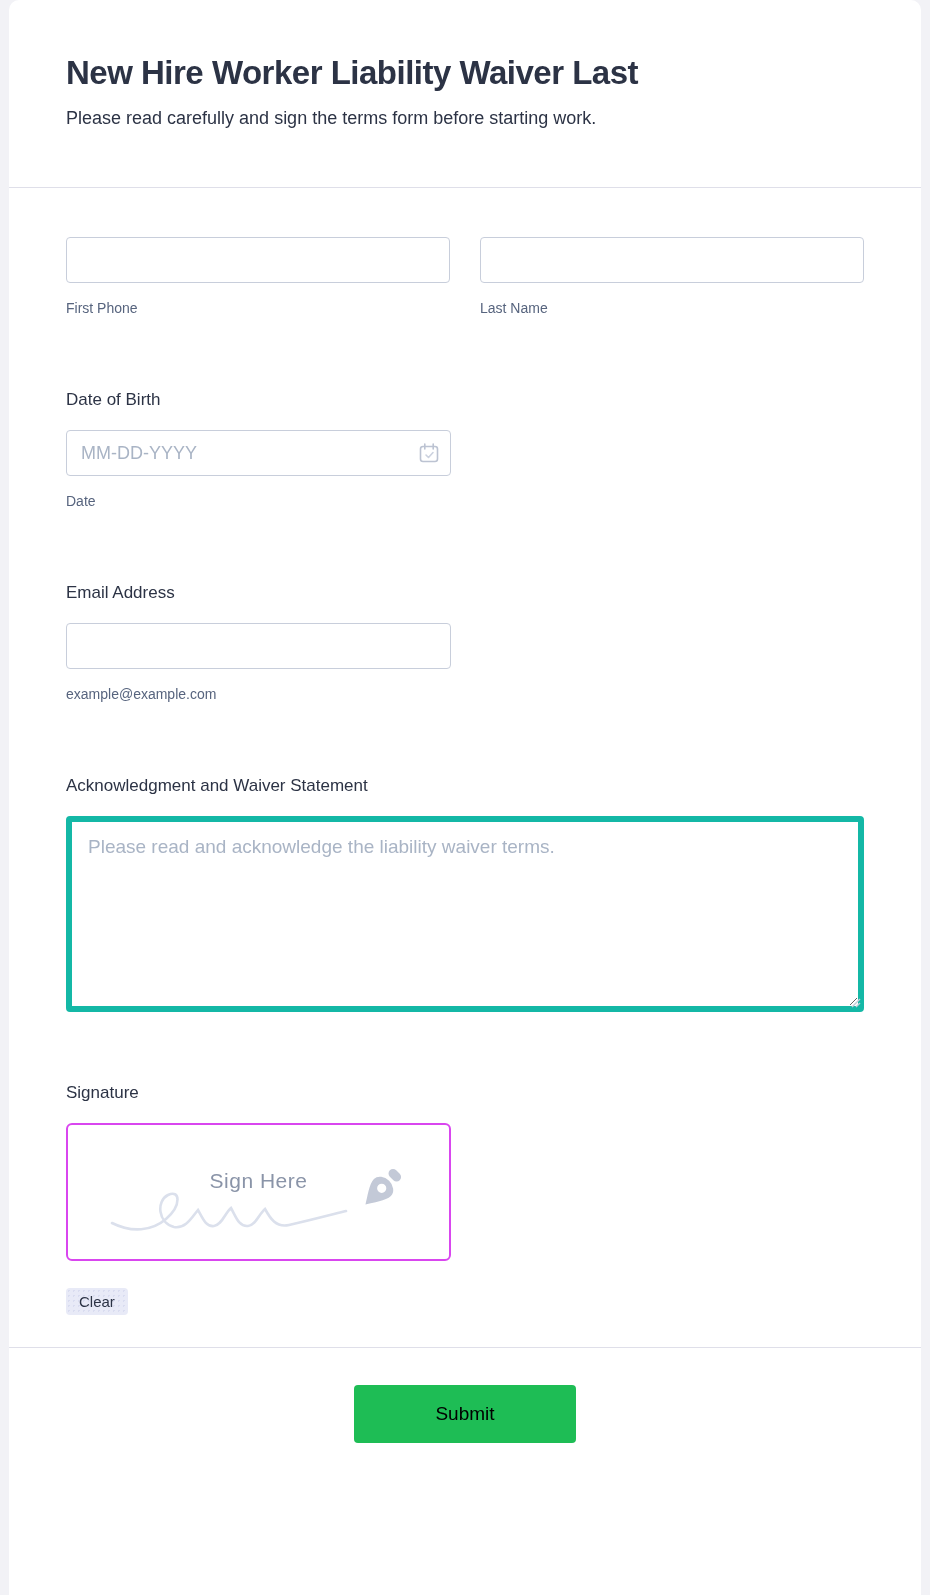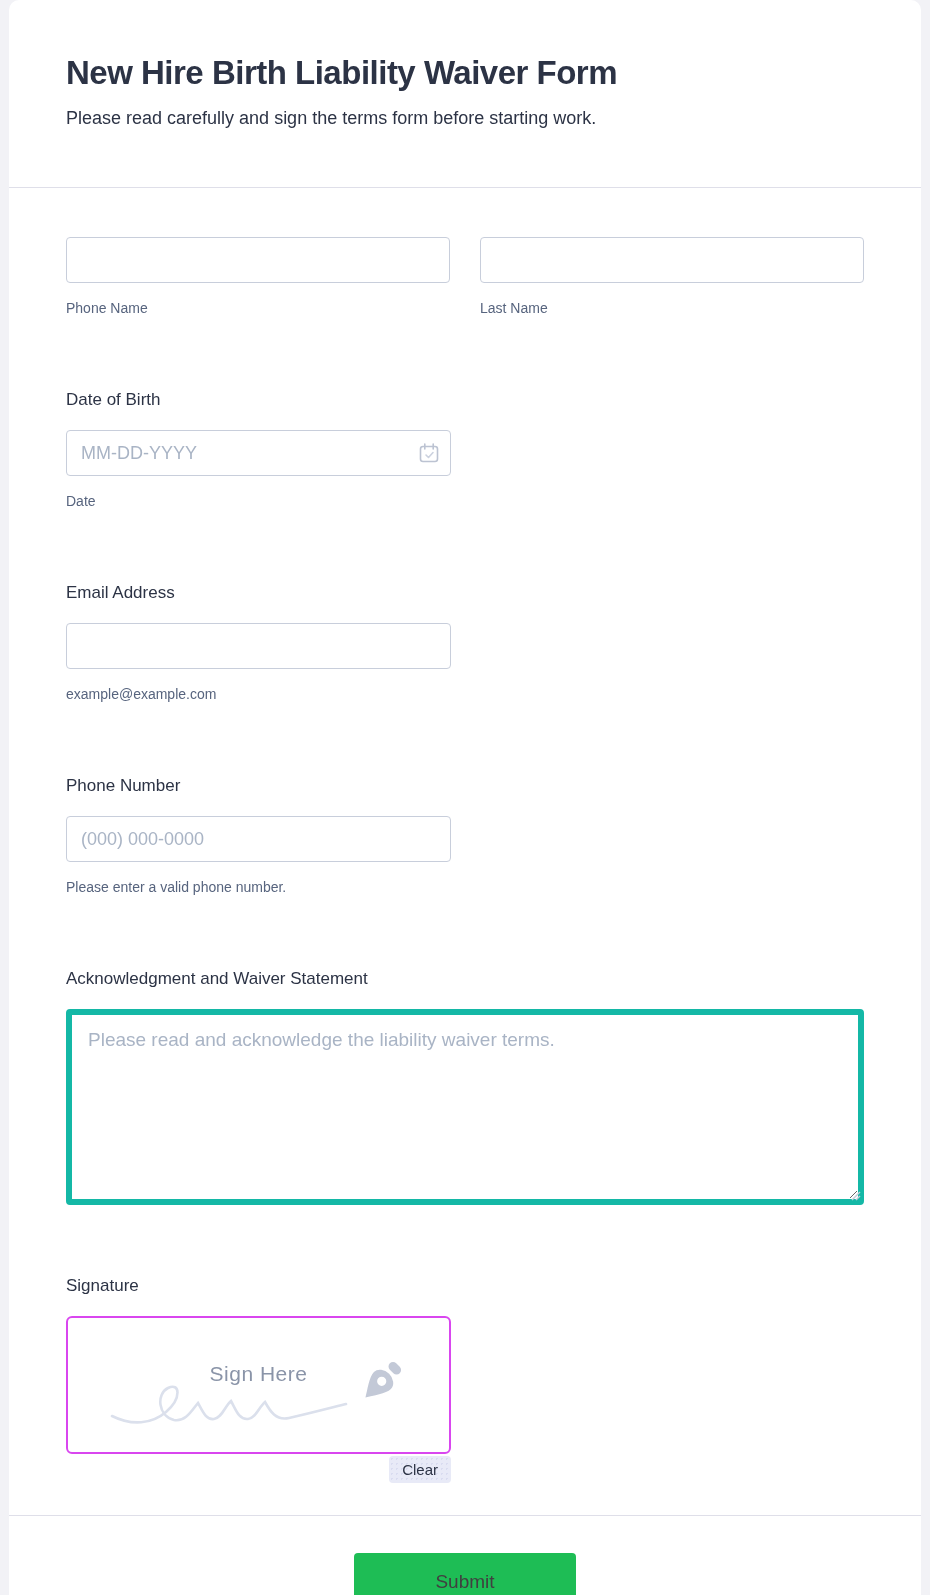--- a/index.html
+++ b/index.html
@@ -137,71 +137,70 @@
     pointer-events: none;
   }
   .pen-icon-svg {
     position: absolute;
     right: 42px;
     top: 38px;
     pointer-events: none;
   }
   .clear-row {
     width: 385px;
-    margin-top: 2px;
+    margin-top: 27px;
     display: flex;
-    justify-content: flex-end;
   }
   .clear-btn {
     background-color: #e8eaf7;
     background-image: radial-gradient(#d9dcf0 1px, transparent 1px);
     background-size: 5px 5px;
     border: none;
     border-radius: 4px;
     height: 27px;
     padding: 0 13px;
     font-family: "Liberation Sans", "DejaVu Sans", sans-serif;
     font-size: 15px;
     color: #2c3345;
     cursor: pointer;
   }
   .divider-bottom { margin-top: 32px; }
   .submit-row { margin-top: 37px; text-align: center; }
   .submit-btn {
     width: 222px;
     height: 58px;
     background: #1ebd55;
-    color: #404040;
+    color: #000000;
     border: none;
     border-radius: 4px;
     font-family: "Liberation Sans", "DejaVu Sans", sans-serif;
     font-size: 19px;
     cursor: pointer;
   }
   .bottom-space { height: 50px; }
 </style>
 </head>
 <body>
 
 <div class="card">
 
   <div class="form-header">
-    <h1 class="form-title">New Hire Birth Liability Waiver Form</h1>
+    <h1 class="form-title">New Hire Worker Liability Waiver Last</h1>
     <div class="form-subtitle">Please read carefully and sign the terms form before starting work.</div>
   </div>
 
   <hr class="divider divider-top">
 
   <div class="form-body">
 
     <div class="field-group">
       <div class="name-row">
         <div class="name-col">
           <input type="text" class="text-input" value="" style="">
-          <div class="sub-label">Phone Name</div>
+          <div class="sub-label">First Phone</div>
         </div>
         <div class="name-col">
           <input type="text" class="text-input" value="" style="">
           <div class="sub-label">Last Name</div>
         </div>
       </div>
     </div>
 
     <div class="field-group">
       <label class="field-label">Date of Birth</label>
@@ -218,25 +217,20 @@
       </div>
       <div class="sub-label">Date</div>
     </div>
 
     <div class="field-group">
       <label class="field-label">Email Address</label>
       <input type="text" class="text-input half-width" value="" style="">
       <div class="sub-label">example@example.com</div>
     </div>
 
-    <div class="field-group">
-      <label class="field-label">Phone Number</label>
-      <input type="text" class="text-input half-width" placeholder="(000) 000-0000" style="">
-      <div class="sub-label">Please enter a valid phone number.</div>
-    </div>
 
     <div class="field-group">
       <label class="field-label">Acknowledgment and Waiver Statement</label>
       <div class="textarea-wrap">
         <textarea class="big-text" placeholder="Please read and acknowledge the liability waiver terms." style=""></textarea>
         <svg class="resize-grip" width="12" height="12" viewBox="0 0 12 12">
           <line x1="3" y1="11" x2="11" y2="3" stroke="#c5cbd8" stroke-width="1.4"></line>
           <line x1="7" y1="11" x2="11" y2="7" stroke="#c5cbd8" stroke-width="1.4"></line>
         </svg>
       </div>

